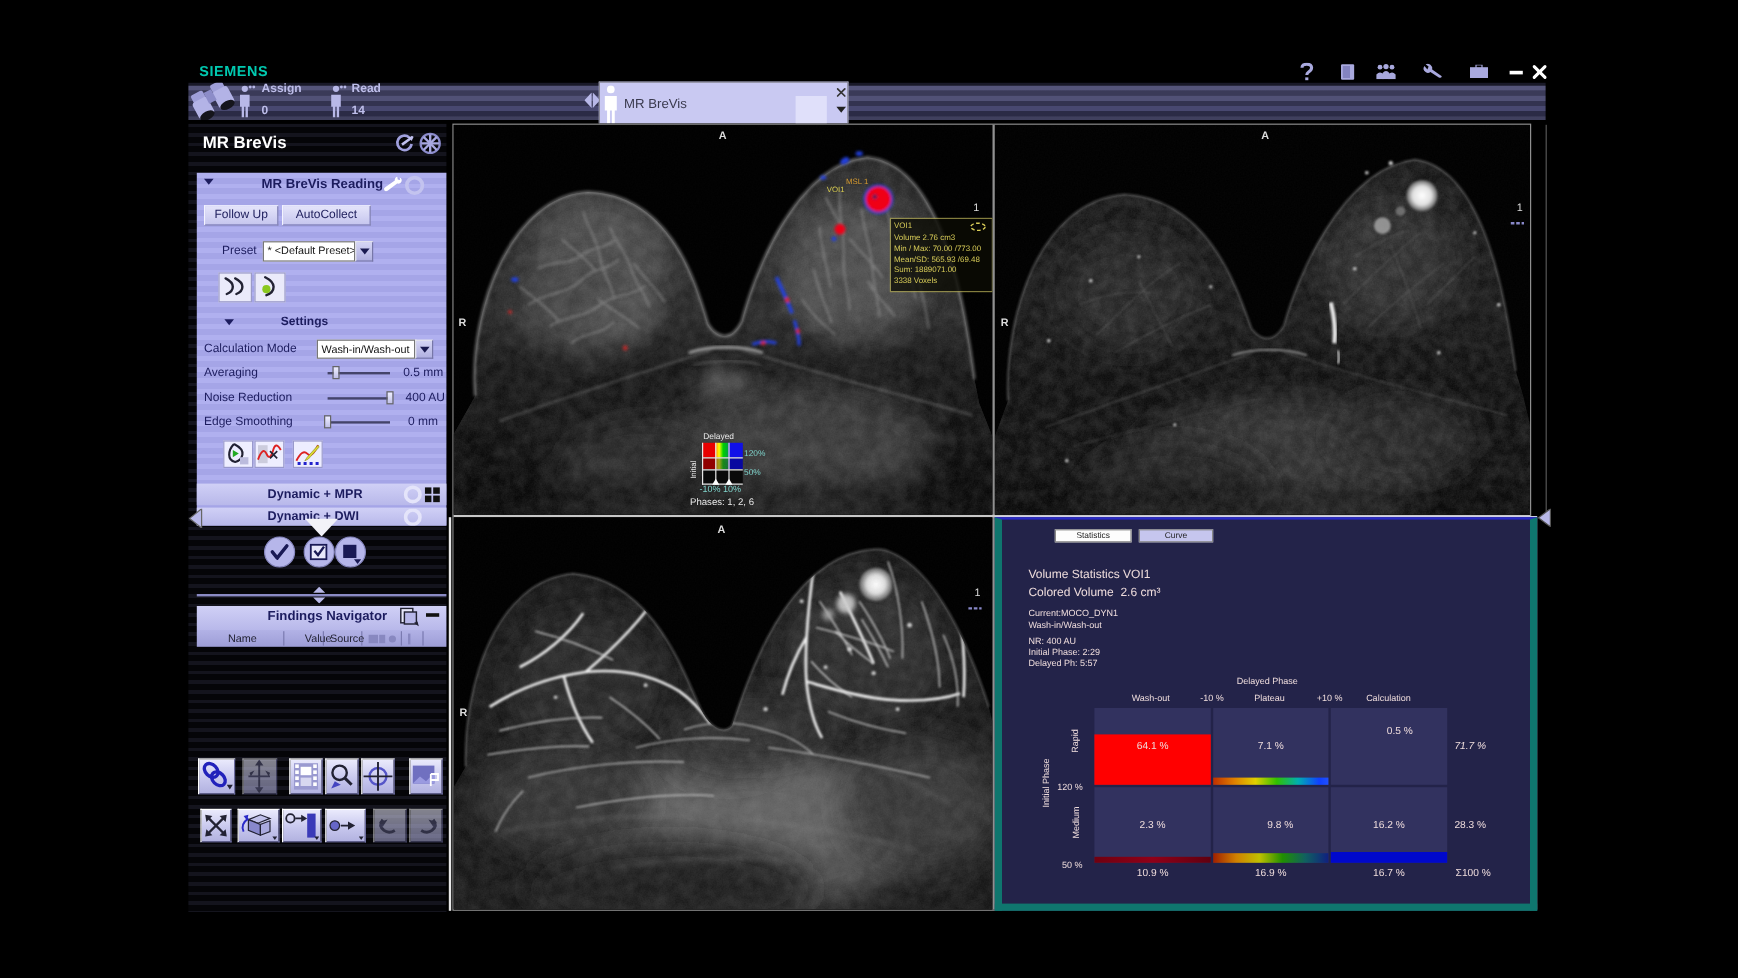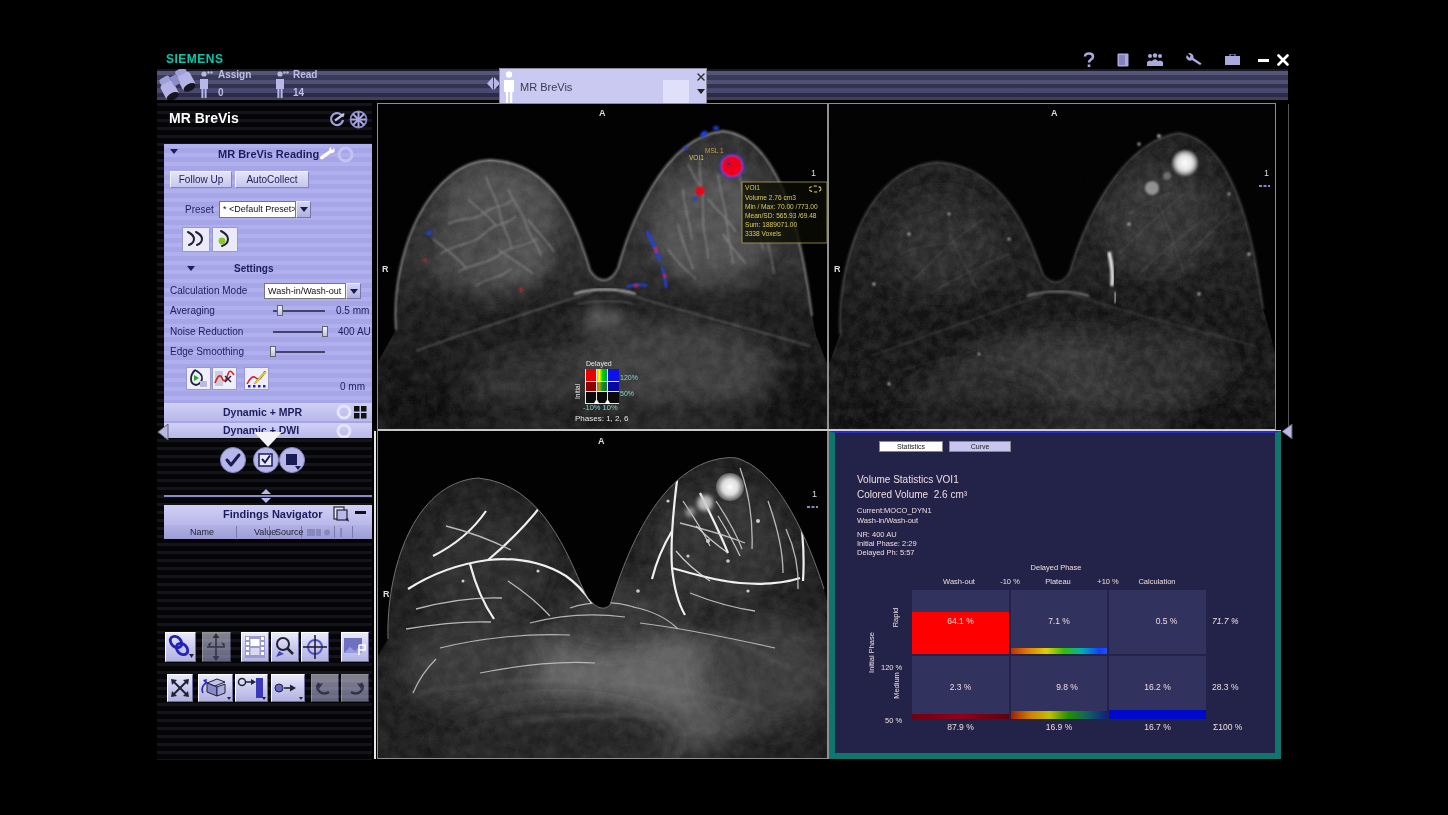--- a/index.html
+++ b/index.html
@@ -196,21 +196,21 @@
   <div class="abs lbl" style="left:336px;top:305px;">0.5 mm</div>
 
   <div class="abs lbl" style="left:170px;top:326px;">Noise Reduction</div>
   <div class="abs slidtrack" style="left:273px;top:331px;width:52px;"></div>
   <div class="abs slidhandle" style="left:322px;top:326px;"></div>
   <div class="abs lbl" style="left:338px;top:326px;">400 AU</div>
 
   <div class="abs lbl" style="left:170px;top:346px;">Edge Smoothing</div>
   <div class="abs slidtrack" style="left:273px;top:351px;width:52px;"></div>
   <div class="abs slidhandle" style="left:270px;top:346px;"></div>
-  <div class="abs lbl" style="left:340px;top:346px;margin-top:35px;">0 mm</div>
+  <div class="abs lbl" style="left:340px;top:346px;">0 mm</div>
 
   <div class="abs" style="left:186px;top:367px;width:25px;height:23px;background:#eef;border:1px solid #99c;">
     <svg width="23" height="21">
         <path d="M8,2 q8,4 7,9 q-1,5 -6,6 q-5,-1 -5,-6 q0,-5 4,-9" fill="none" stroke="#223" stroke-width="1.8"></path>
         <path d="M7,7 l5,3 -5,3 z" fill="#2a2"></path>
         <rect x="13" y="13" width="7" height="6" fill="#bbd"></rect>
       </svg>
   </div>
   <div class="abs" style="left:212px;top:367px;width:25px;height:23px;background:#eef;border:1px solid #99c;">
     <svg width="23" height="21">
@@ -821,30 +821,30 @@
     <div class="scell" style="left:176px;top:223px;width:96px;height:63px;"></div>
     <div class="scell" style="left:274px;top:223px;width:97px;height:63px;"></div>
     <div class="abs" style="left:77px;top:179px;width:97px;height:42px;background:#f00;"></div>
     <div class="abs" style="left:176px;top:215px;width:96px;height:6px;background:linear-gradient(90deg,#c03000,#e08000,#e0d000,#30c000,#00b0b0,#1040ff 92%,#2050ff);"></div>
     <div class="abs" style="left:77px;top:281px;width:97px;height:5px;background:linear-gradient(90deg,#700010,#900018,#600010);"></div>
     <div class="abs" style="left:176px;top:278px;width:96px;height:8px;background:linear-gradient(90deg,#a02000,#d08000,#c0c000,#209000,#106060,#102080);"></div>
     <div class="abs" style="left:274px;top:277px;width:97px;height:9px;background:#0008cc;"></div>
 
     <div class="abs stxt" style="left:77px;top:183px;width:97px;text-align:center;font-size:8.5px;">64.1 %</div>
     <div class="abs stxt" style="left:176px;top:183px;width:96px;text-align:center;font-size:8.5px;">7.1 %</div>
-    <div class="abs stxt" style="left:274px;top:183px;width:115px;text-align:center;font-size:8.5px;">0.5 %</div>
+    <div class="abs stxt" style="left:274px;top:171px;width:115px;text-align:center;font-size:8.5px;">0.5 %</div>
     <div class="abs stxt" style="left:377px;top:183px;font-size:8.5px;font-style:italic;">71.7 %</div>
     <div class="abs stxt" style="left:77px;top:249px;width:97px;text-align:center;font-size:8.5px;">2.3 %</div>
     <div class="abs stxt" style="left:176px;top:249px;width:112px;text-align:center;font-size:8.5px;">9.8 %</div>
     <div class="abs stxt" style="left:274px;top:249px;width:97px;text-align:center;font-size:8.5px;">16.2 %</div>
     <div class="abs stxt" style="left:377px;top:249px;font-size:8.5px;">28.3 %</div>
-    <div class="abs stxt" style="left:77px;top:289px;width:97px;text-align:center;font-size:8.5px;">87.9 %</div>
+    <div class="abs stxt" style="left:77px;top:289px;width:97px;text-align:center;font-size:8.5px;">10.9 %</div>
     <div class="abs stxt" style="left:176px;top:289px;width:96px;text-align:center;font-size:8.5px;">16.9 %</div>
     <div class="abs stxt" style="left:274px;top:289px;width:97px;text-align:center;font-size:8.5px;">16.7 %</div>
     <div class="abs stxt" style="left:378px;top:289px;font-size:8.5px;">Σ100 %</div>
 
-    <div class="abs stxt" style="left:46px;top:218px;font-size:7.5px;margin-top:12px;">120 %</div>
+    <div class="abs stxt" style="left:46px;top:218px;font-size:7.5px;">120 %</div>
     <div class="abs stxt" style="left:50px;top:283px;font-size:7.5px;">50 %</div>
     <div class="abs stxt rot" style="left:16px;top:215px;font-size:7.5px;">Initial Phase</div>
     <div class="abs stxt rot" style="left:51px;top:180px;font-size:7.5px;">Rapid</div>
     <div class="abs stxt rot" style="left:48px;top:248px;font-size:7.5px;">Medium</div>
   </div>
 </div>
 
 </body></html>

